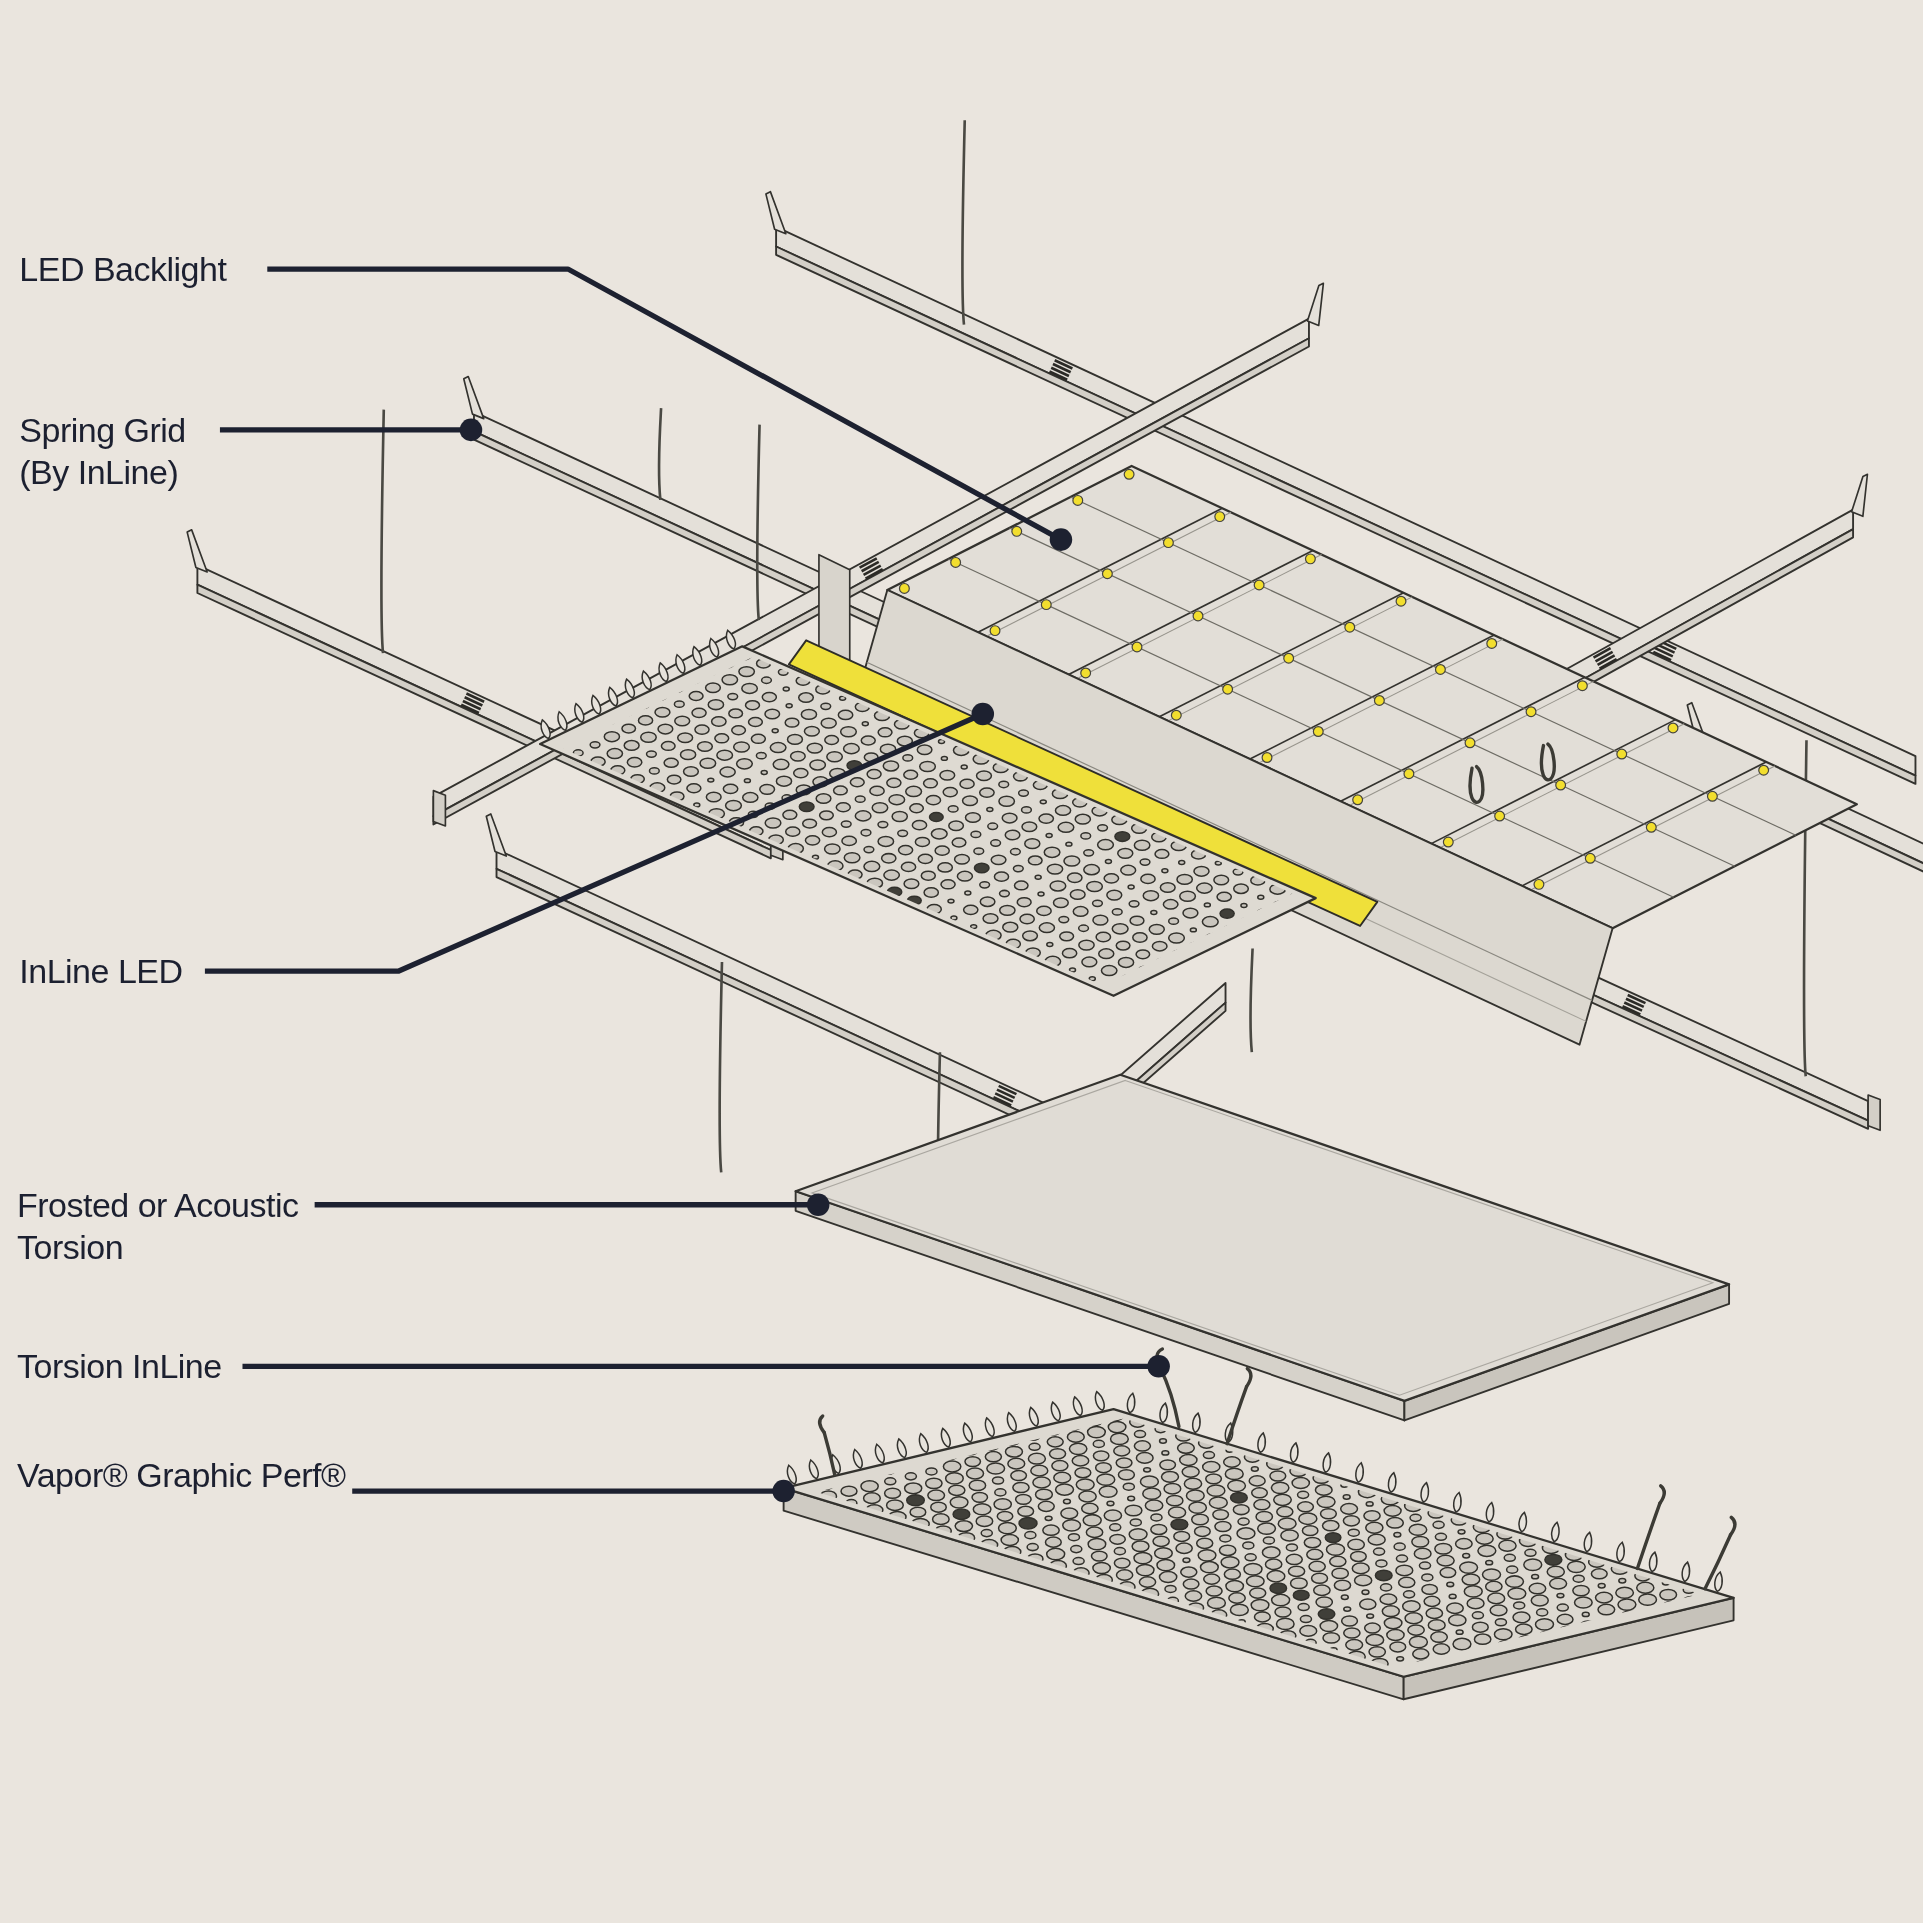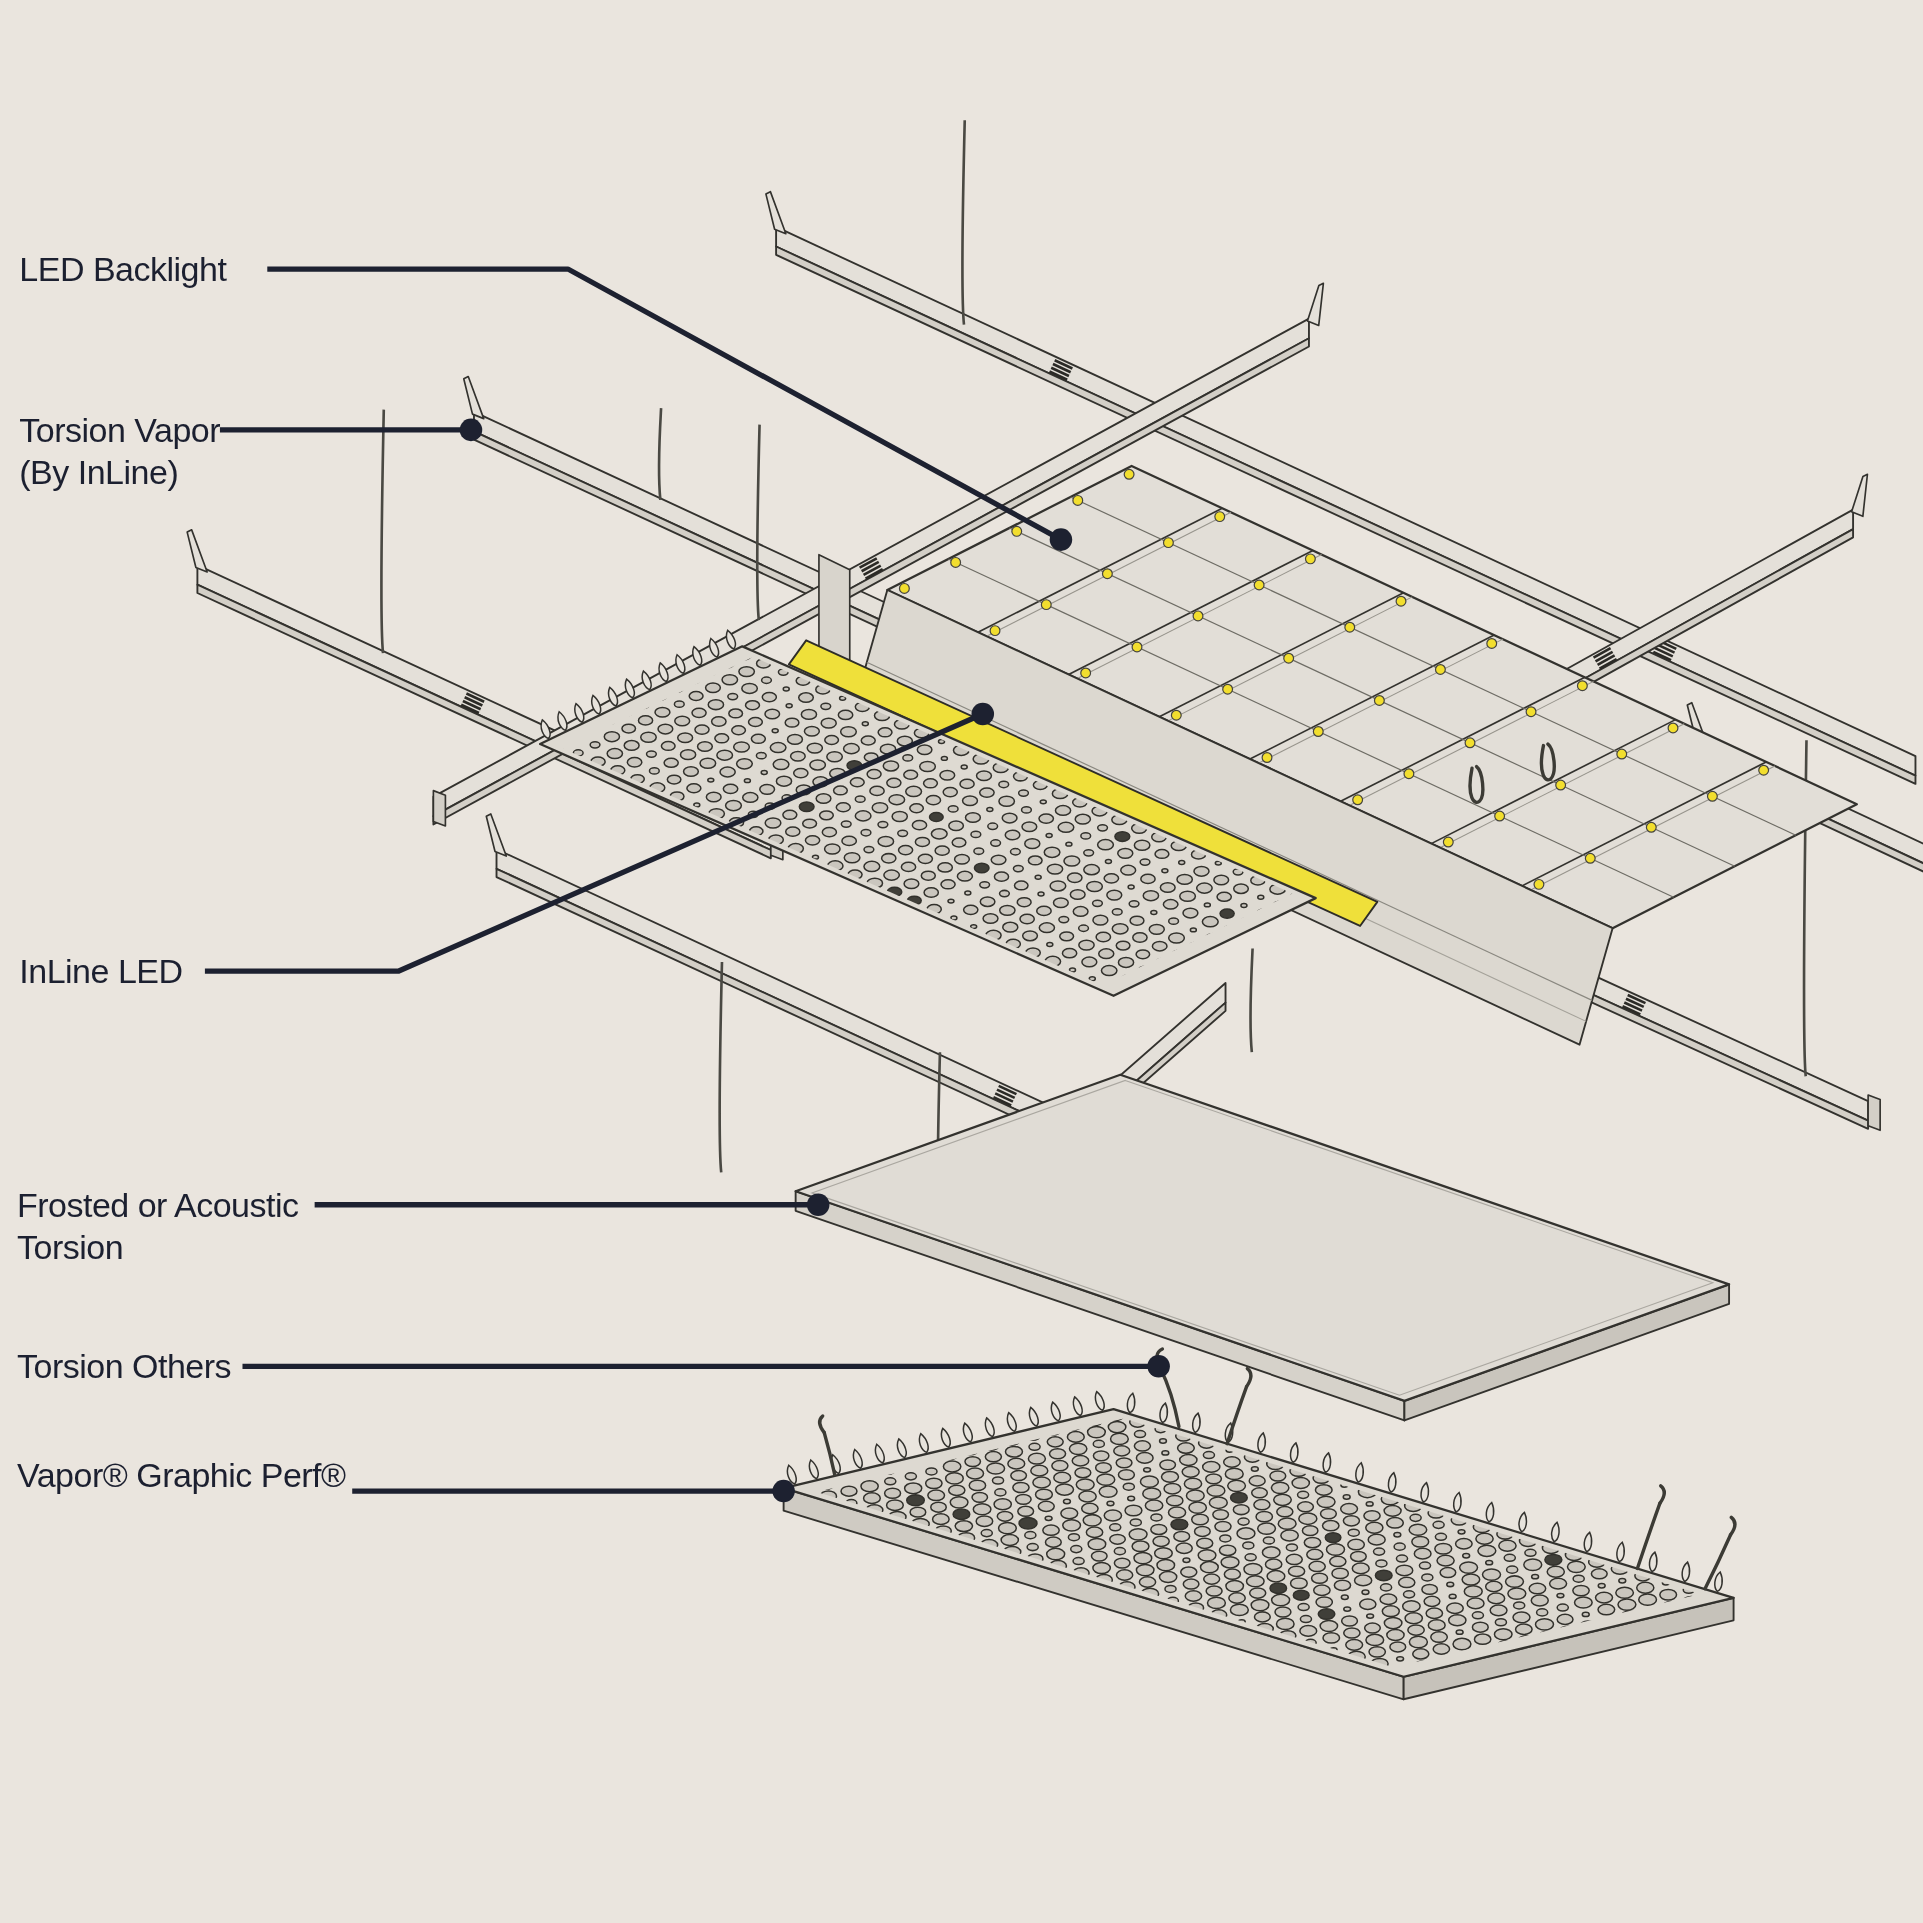--- a/index.html
+++ b/index.html
@@ -1073,31 +1073,31 @@
         <path d="M458 1984 L1030 1984" fill="none" stroke="#1d2130" stroke-width="7" stroke-linejoin="round"></path>
         <circle cx="1032" cy="1984" r="15" fill="#1d2130"></circle>
       </g>
     </svg>
 
   <div>
     <div class="label" style="left:11.3px;top:248px">
       <div>LED Backlight</div>
     </div>
     <div class="label" style="left:11.3px;top:409px">
-      <div>Torsion Vapor</div>
+      <div>Spring Grid</div>
       <div>(By InLine)</div>
     </div>
     <div class="label" style="left:11.3px;top:950px">
       <div>InLine LED</div>
     </div>
     <div class="label" style="left:9px;top:1184px">
       <div>Frosted or Acoustic</div>
       <div>Torsion</div>
     </div>
     <div class="label" style="left:9px;top:1345px">
-      <div>Torsion Others</div>
+      <div>Torsion InLine</div>
     </div>
     <div class="label" style="left:9px;top:1454px">
       <div>Vapor® Graphic Perf®</div>
     </div>
   </div>
 </div>
 
 
 </body></html>

